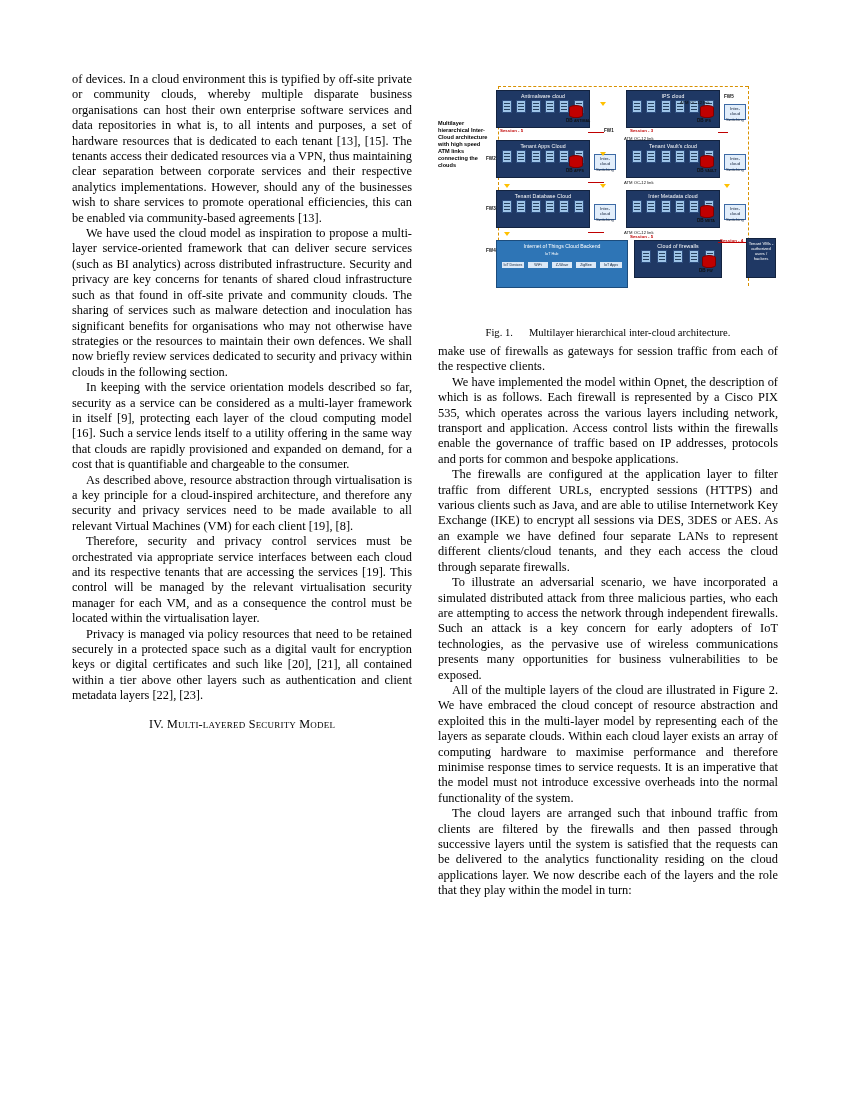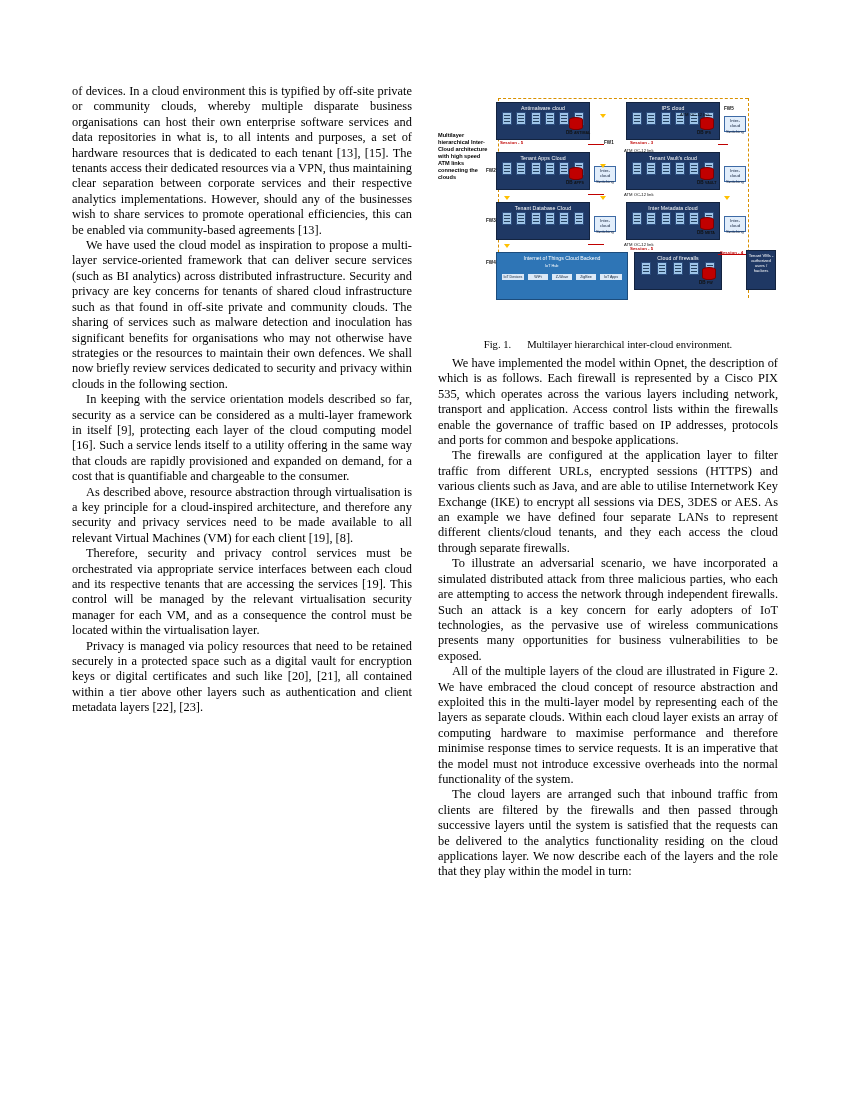--- a/index.html
+++ b/index.html
@@ -20,21 +20,21 @@
   .content {
     position: absolute;
     left: 72px;
     top: 72px;
     width: 706px;
     height: 966px;
   }
   .col {
     width: 340px;
     position: absolute;
-    top: 12px;
+    top: 0;
   }
   .col-left { left: 0; }
   .col-right { left: 366px; }
 
   p.body {
     font-size: 12.4px;
     line-height: 15.4px;
     text-align: justify;
     margin: 0 0 0 0;
     text-indent: 14px;
@@ -221,20 +221,21 @@
     <div class="col col-left">
       <p class="body noindent">of devices. In a cloud environment this is typified by off-site private or community clouds, whereby multiple disparate business organisations can host their own enterprise software services and data repositories in what is, to all intents and purposes, a set of hardware resources that is dedicated to each tenant [13], [15]. The tenants access their dedicated resources via a VPN, thus maintaining clear separation between corporate services and their respective analytics implementations. However, should any of the businesses wish to share services to promote operational efficiencies, this can be enabled via community-based agreements [13].</p>
       <p class="body">We have used the cloud model as inspiration to propose a multi-layer service-oriented framework that can deliver secure services (such as BI analytics) across distributed infrastructure. Security and privacy are key concerns for tenants of shared cloud infrastructure such as that found in off-site private and community clouds. The sharing of services such as malware detection and inoculation has significant benefits for organisations who may not otherwise have strategies or the resources to maintain their own defences. We shall now briefly review services dedicated to security and privacy within clouds in the following section.</p>
 
 
       <p class="body">In keeping with the service orientation models described so far, security as a service can be considered as a multi-layer framework in itself [9], protecting each layer of the cloud computing model [16]. Such a service lends itself to a utility offering in the same way that clouds are rapidly provisioned and expanded on demand, for a cost that is quantifiable and chargeable to the consumer.</p>
       <p class="body">As described above, resource abstraction through virtualisation is a key principle for a cloud-inspired architecture, and therefore any security and privacy services need to be made available to all relevant Virtual Machines (VM) for each client [19], [8].</p>
       <p class="body">Therefore, security and privacy control services must be orchestrated via appropriate service interfaces between each cloud and its respective tenants that are accessing the services [19]. This control will be managed by the relevant virtualisation security manager for each VM, and as a consequence the control must be located within the virtualisation layer.</p>
       <p class="body">Privacy is managed via policy resources that need to be retained securely in a protected space such as a digital vault for encryption keys or digital certificates and such like [20], [21], all contained within a tier above other layers such as authentication and client metadata layers [22], [23].</p>
 
+      <h2 class="section">IV.  Multi-layered Security Model</h2>
 
     </div>
 
     <div class="col col-right">
 
       <div class="figure-wrap">
         <div class="diagram">
 
           <div class="lbl-left">Multilayer hierarchical Inter-Cloud architecture with high speed ATM links connecting the clouds</div>
 
@@ -403,24 +404,25 @@
           <div class="arrow-y" style="left:66px; top:160px;"></div>
 
           <div class="conn" style="left:150px; top:60px; width:16px; height:1px;"></div>
           <div class="conn" style="left:150px; top:110px; width:16px; height:1px;"></div>
           <div class="conn" style="left:150px; top:160px; width:16px; height:1px;"></div>
           <div class="conn" style="left:280px; top:60px; width:10px; height:1px;"></div>
           <div class="conn" style="left:280px; top:170px; width:28px; height:1px;"></div>
         </div>
 
         <div class="fig-caption">
-          <span class="lbl">Fig. 1.</span><span>Multilayer hierarchical inter-cloud environment.</span>
+          <span class="lbl">Fig. 1.</span><span>Multilayer hierarchical inter-cloud architecture.</span>
         </div>
       </div>
 
+      <p class="body noindent">make use of firewalls as gateways for session traffic from each of the respective clients.</p>
       <p class="body">We have implemented the model within Opnet, the description of which is as follows. Each firewall is represented by a Cisco PIX 535, which operates across the various layers including network, transport and application. Access control lists within the firewalls enable the governance of traffic based on IP addresses, protocols and ports for common and bespoke applications.</p>
       <p class="body">The firewalls are configured at the application layer to filter traffic from different URLs, encrypted sessions (HTTPS) and various clients such as Java, and are able to utilise Internetwork Key Exchange (IKE) to encrypt all sessions via DES, 3DES or AES. As an example we have defined four separate LANs to represent different clients/cloud tenants, and they each access the cloud through separate firewalls.</p>
       <p class="body">To illustrate an adversarial scenario, we have incorporated a simulated distributed attack from three malicious parties, who each are attempting to access the network through independent firewalls. Such an attack is a key concern for early adopters of IoT technologies, as the pervasive use of wireless communications presents many opportunities for business vulnerabilities to be exposed.</p>
       <p class="body">All of the multiple layers of the cloud are illustrated in Figure 2. We have embraced the cloud concept of resource abstraction and exploited this in the multi-layer model by representing each of the layers as separate clouds. Within each cloud layer exists an array of computing hardware to maximise performance and therefore minimise response times to service requests. It is an imperative that the model must not introduce excessive overheads into the normal functionality of the system.</p>
       <p class="body">The cloud layers are arranged such that inbound traffic from clients are filtered by the firewalls and then passed through successive layers until the system is satisfied that the requests can be delivered to the analytics functionality residing on the cloud applications layer. We now describe each of the layers and the role that they play within the model in turn:</p>
     </div>
 
   </div>
 </div>
 

